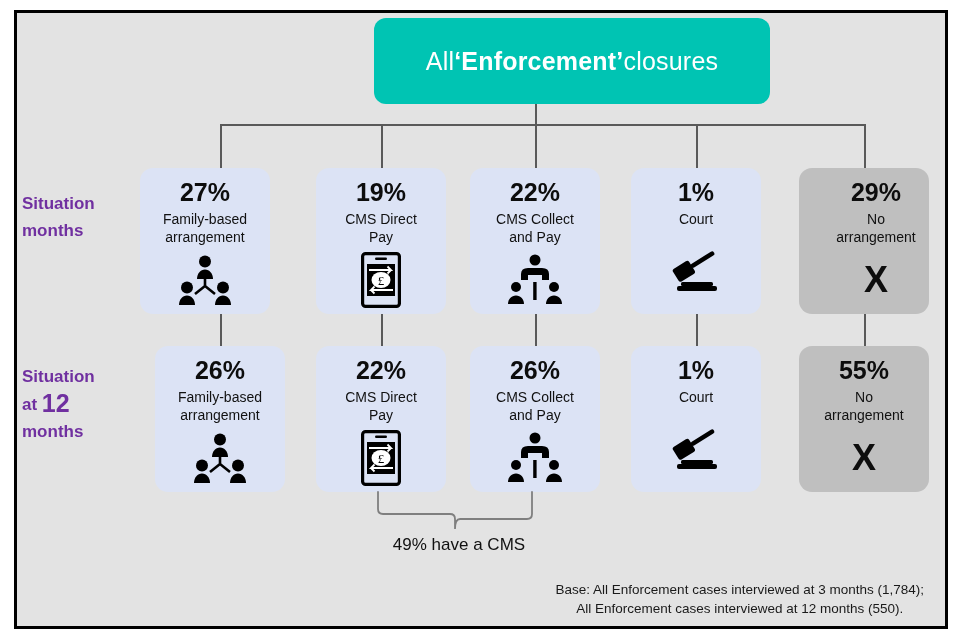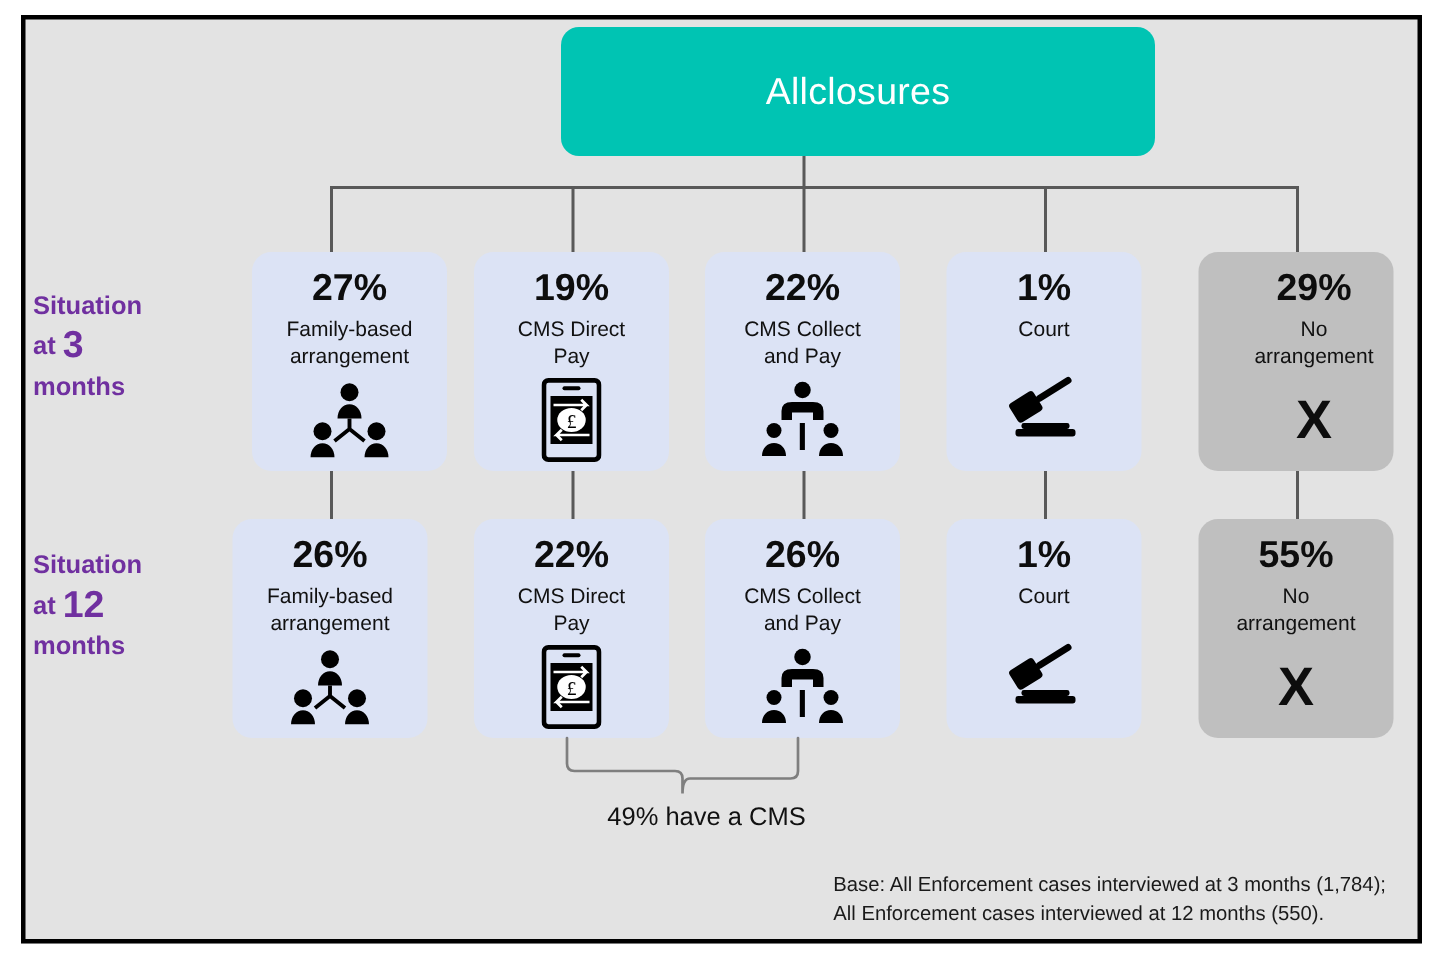--- a/index.html
+++ b/index.html
@@ -121,79 +121,79 @@
   .line {
     position: absolute;
     background: #595959;
   }
   .vline { width: 1.6px; }
   .hline { height: 1.6px; }
 
   
   .bracket-note {
     position: absolute;
-    left: 346px;
+    left: 334px;
     top: 532px;
     width: 250px;
     text-align: center;
     font-size: 17px;
     color: #111111;
     line-height: 25px;
   }
 
   
   .base-note {
     position: absolute;
     right: 36px;
     top: 580px;
-    text-align: left;
+    text-align: center;
     font-size: 13.5px;
     color: #1a1a1a;
     line-height: 19px;
   }
 </style>
 </head>
 <body>
 
 <div id="stage">
   <div class="frame"></div>
 
   <div class="header-box">
     <span>All </span>
+      <span class="b">‘Enforcement’</span>
       <span>closures</span>
   </div>
 
   <div class="line vline" style="left:535px; top:104px; height:22px;"></div>
   <div class="line hline" style="left:220px; top:124px; width:646px;"></div>
 
   <div class="line vline" style="left:220px; top:124px; height:44px;"></div>
   <div class="line vline" style="left:381px; top:124px; height:44px;"></div>
   <div class="line vline" style="left:535px; top:124px; height:44px;"></div>
   <div class="line vline" style="left:696px; top:124px; height:44px;"></div>
   <div class="line vline" style="left:864px; top:124px; height:44px;"></div>
 
   <div class="line vline" style="left:220px; top:314px; height:32px;"></div>
   <div class="line vline" style="left:381px; top:314px; height:32px;"></div>
   <div class="line vline" style="left:535px; top:314px; height:32px;"></div>
   <div class="line vline" style="left:696px; top:314px; height:32px;"></div>
   <div class="line vline" style="left:864px; top:314px; height:32px;"></div>
 
   <div class="row-label" id="label-3">
     <div>Situation</div>
-    <div><span>at </span><span class="big">3</span></div>
     <div>months</div>
   </div>
 
   <div class="row-label" id="label-12">
     <div>Situation</div>
     <div><span>at </span><span class="big">12</span></div>
     <div>months</div>
   </div>
 
-  <div class="obox" style="left:168px; top:168px;">
+  <div class="obox" style="left:140px; top:168px;">
     <div class="pct">27%</div>
     <div class="lbl">Family-based<br>arrangement</div>
     <div class="icon-wrap">
       <svg width="62" height="50" viewBox="0 0 62 50">
         <circle cx="31" cy="6.5" r="6"></circle>
         <path d="M23 24c0-5.5 3.6-9.5 8-9.5s8 4 8 9.5z"></path>
         <path d="M31 24 L31 31 M31 31 L21 39 M31 31 L41 39" stroke="#000" stroke-width="2.6" fill="none"></path>
         <circle cx="13" cy="32.5" r="6"></circle>
         <path d="M5 50c0-5.5 3.6-9.5 8-9.5s8 4 8 9.5z"></path>
         <circle cx="49" cy="32.5" r="6"></circle>

